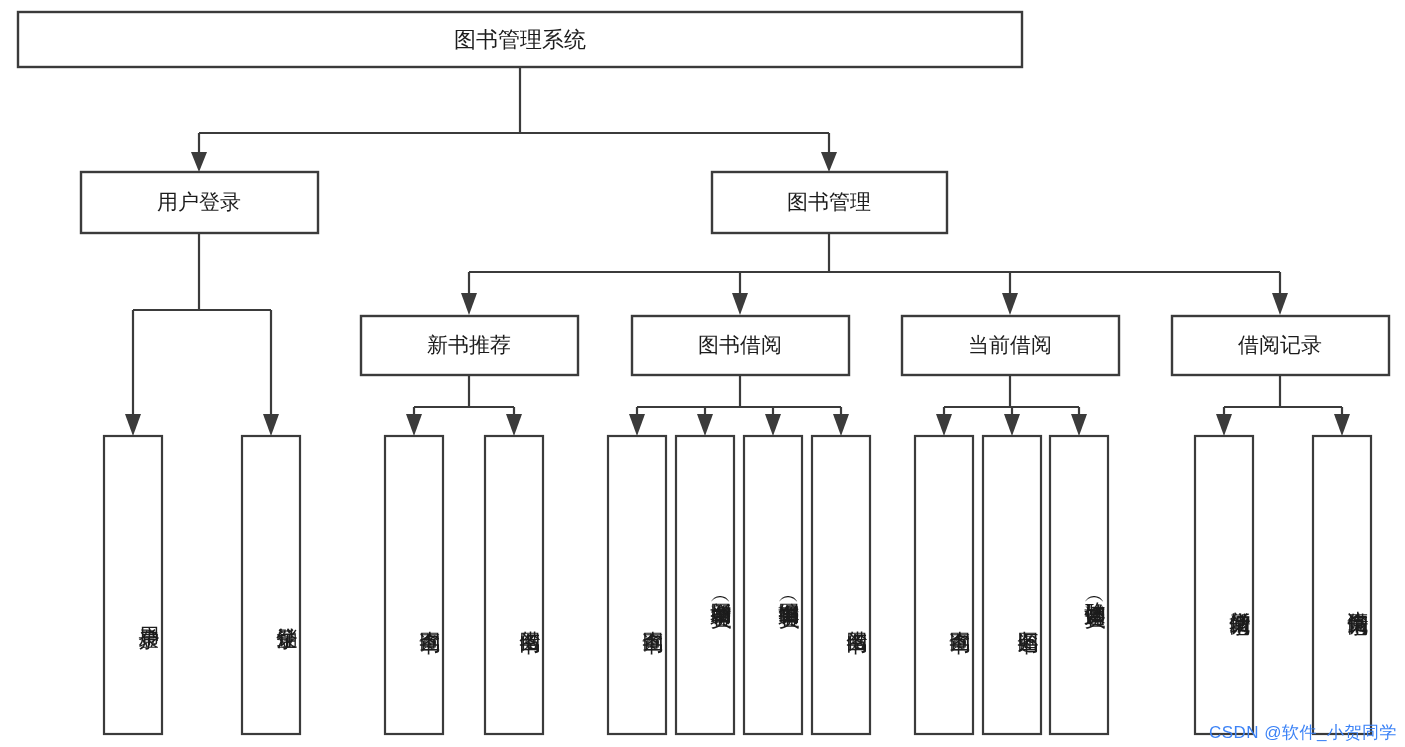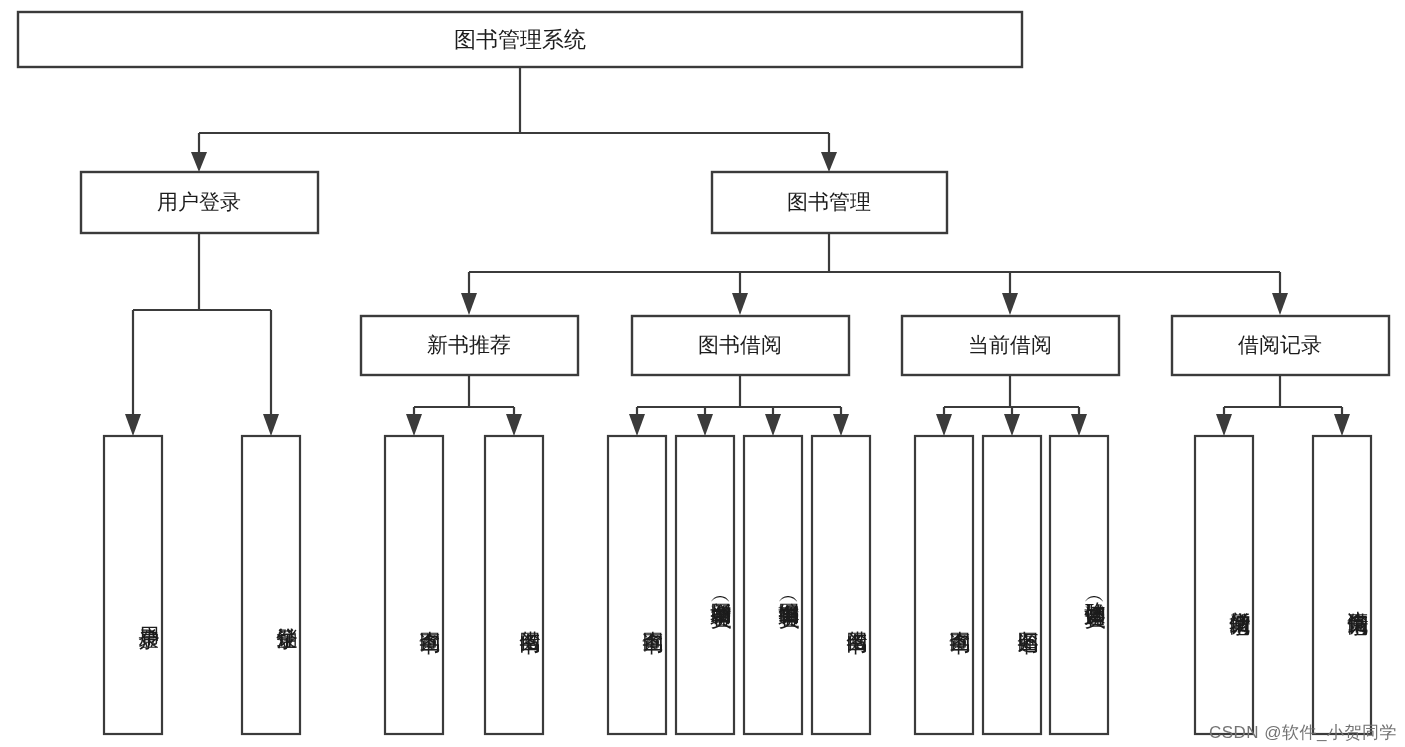--- a/index.html
+++ b/index.html
@@ -73,21 +73,21 @@
     align-items: flex-start;
     justify-content: center;
     pointer-events: none;
   }
   #watermark {
     position: absolute;
     right: 8px;
     bottom: 3px;
     font-family: "Liberation Sans", "DejaVu Sans", sans-serif;
     font-size: 17px;
-    color: #737373;
+    color: #3b82f6;
     white-space: nowrap;
     letter-spacing: 0.5px;
   }
 </style>
 </head>
 <body>
 
 <div id="stage">
 
   <svg id="diagram" viewBox="0 0 1405 747">

